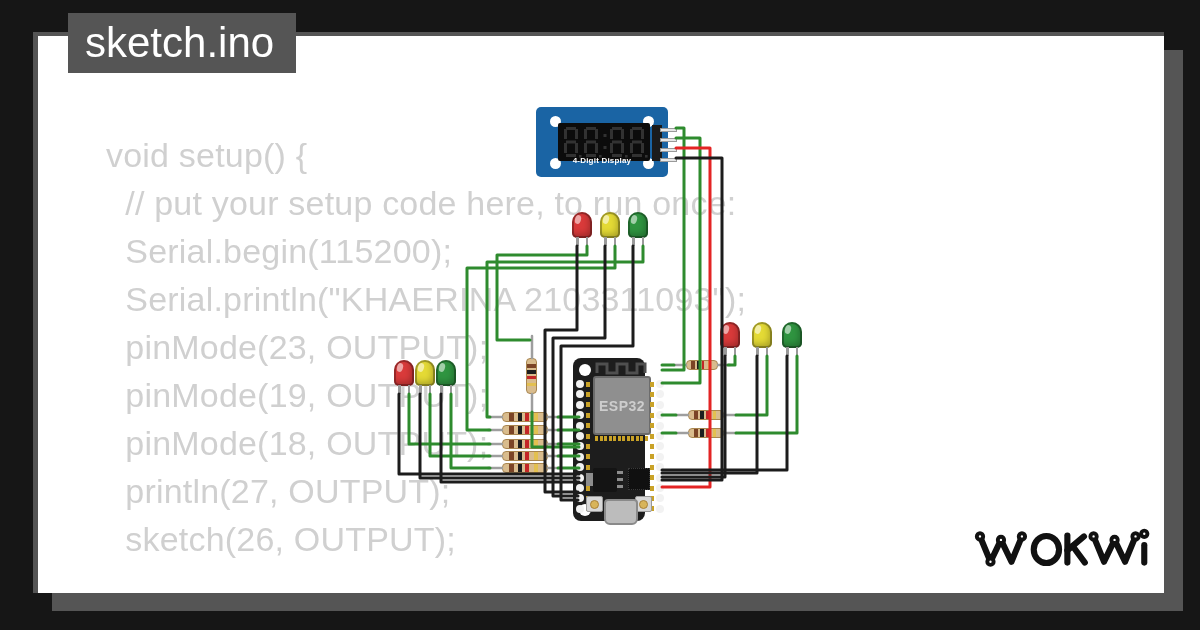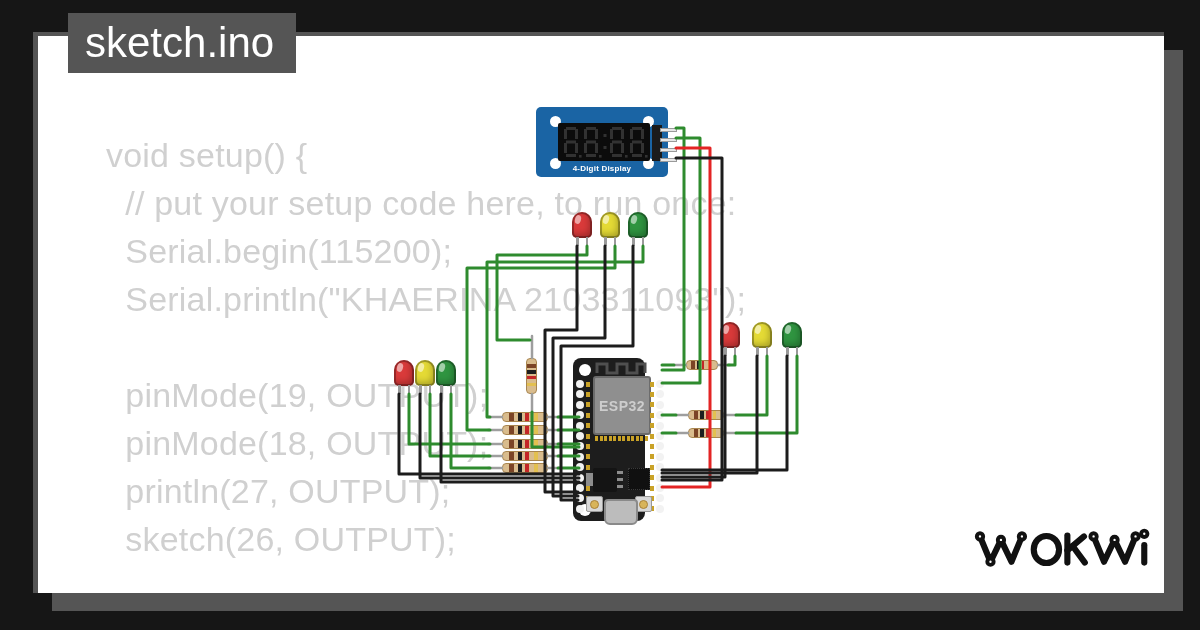--- a/index.html
+++ b/index.html
@@ -61,20 +61,21 @@
 
 <div class="stage">
   <div class="shadow"></div>
 
   <div class="card">
     <div class="code">
         <div class="code-line" style="top: 100px;">void setup() {</div>
         <div class="code-line" style="top: 148px;">  // put your setup code here, to run once:</div>
         <div class="code-line" style="top: 196px;">  Serial.begin(115200);</div>
         <div class="code-line" style="top: 244px;">  Serial.println("KHAERINA 2103311093");</div>
+        <div class="code-line" style="top: 292px;">  pinMode(23, OUTPUT);</div>
         <div class="code-line" style="top: 340px;">  pinMode(19, OUTPUT);</div>
         <div class="code-line" style="top: 388px;">  pinMode(18, OUTPUT);</div>
         <div class="code-line" style="top: 436px;">  println(27, OUTPUT);</div>
         <div class="code-line" style="top: 484px;">  sketch(26, OUTPUT);</div>
       </div>
 
     <div class="circuit-layer">
       <div>
           <div class="comp display-board" style="left: 536px; top: 107px; width: 132px; height: 70px;">
             <div class="hole" style="left: 14px; top: 9px; width: 11px; height: 11px;"></div>
@@ -115,21 +116,21 @@
                 <rect x="83" y="20" width="3" height="10" fill="#323232"></rect>
                 <rect x="87" y="32" width="2.6" height="2.6" fill="#323232"></rect>
                 <rect x="45.5" y="11" width="3" height="3" fill="#323232"></rect>
                 <rect x="45.5" y="23" width="3" height="3" fill="#323232"></rect>
               </svg></div>
             <div class="display-conn" style="left: 116px; top: 18px; width: 10px; height: 36px;"></div>
             <div class="display-pin" style="left: 124px; top: 21px; width: 17px; height: 4px;"></div>
             <div class="display-pin" style="left: 124px; top: 31px; width: 17px; height: 4px;"></div>
             <div class="display-pin" style="left: 124px; top: 41px; width: 17px; height: 4px;"></div>
             <div class="display-pin" style="left: 124px; top: 51px; width: 17px; height: 4px;"></div>
-            <div class="display-label" style="top: 57px; text-align: center;">4-Digit Display</div>
+            <div class="display-label" style="top: 49px; text-align: center;">4-Digit Display</div>
           </div>
           <div class="comp esp-board" style="left: 573px; top: 358px; width: 72px; height: 163px;">
             <div class="hole" style="left: 6px; top: 6px; width: 12px; height: 12px;"></div>
             <div class="hole" style="left: 77px; top: 6px; width: 12px; height: 12px;"></div>
             <div class="hole" style="left: 6px; top: 146px; width: 12px; height: 12px;"></div>
             <div class="hole" style="left: 77px; top: 146px; width: 12px; height: 12px;"></div>
             <svg width="52" height="16" style="position: absolute; left: 22px; top: 2px;">
               <path d="M2,13 V4 H12 V13 H22 V4 H32 V13 H42 V4 H50 V13" fill="none" stroke="#4f4f4f" stroke-width="3"></path>
             </svg>
             <div class="esp-shield" style="left: 20px; top: 18px; width: 54px; height: 55px;">

